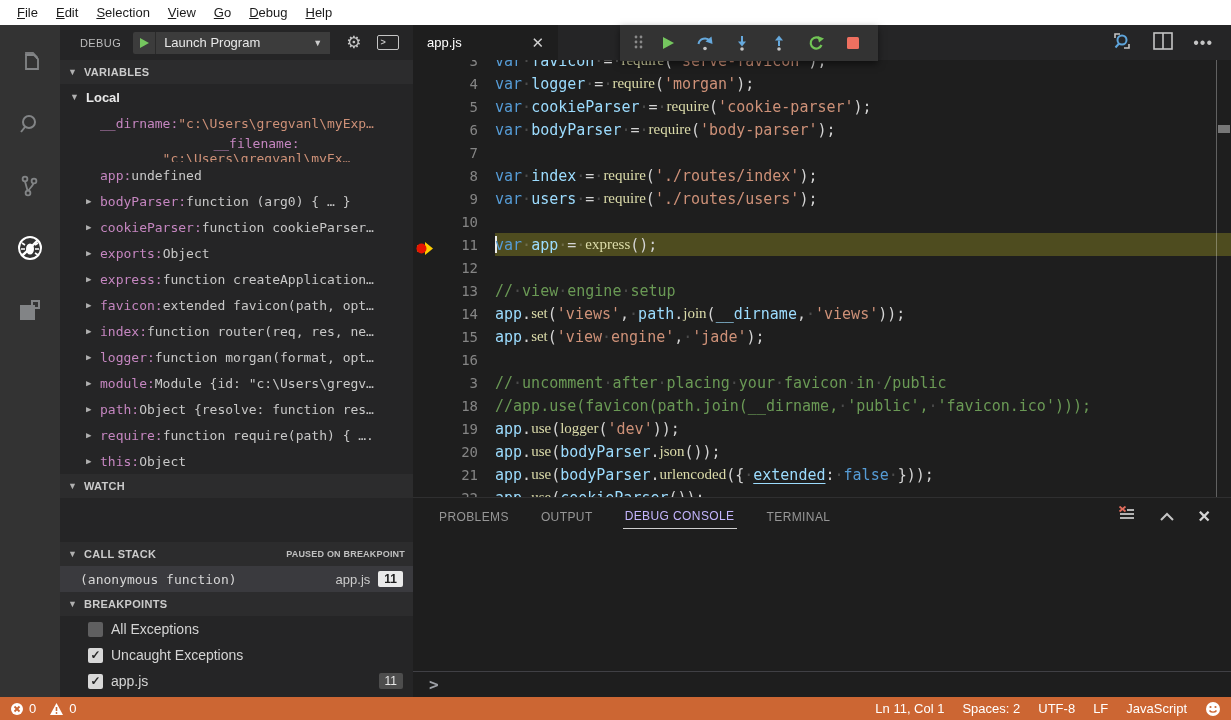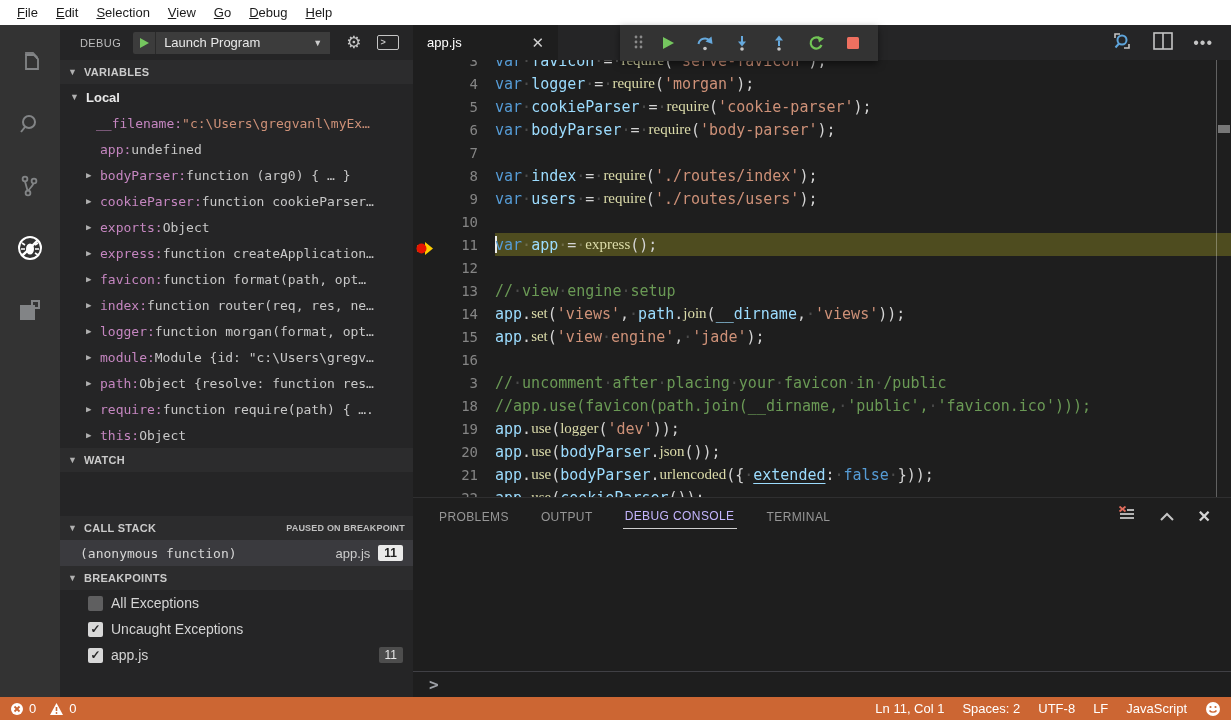--- a/index.html
+++ b/index.html
@@ -189,21 +189,26 @@
     <div class="section-hdr">
       <span class="twisty">▼</span>
       <span>VARIABLES</span>
     </div>
     <div class="vars-tree">
       <div class="scope-row">
         <span class="twisty">▼</span>
         <span>Local</span>
       </div>
       <div id="vars-rows">
-          <div class="vrow" style="padding-left: 22px;">
+          <div class="vrow" style="padding-left: 26px;">
+            <span class="twisty"></span>
+            <span class="vname">__dirname: </span>
+            <span class="vval str">"c:\Users\gregvanl\myExp…</span>
+          </div>
+          <div class="vrow" style="padding-left: 40px; flex-direction: column;">
             <span class="twisty"></span>
             <span class="vname">__filename: </span>
             <span class="vval str">"c:\Users\gregvanl\myEx…</span>
           </div>
           <div class="vrow" style="padding-left: 26px;">
             <span class="twisty"></span>
             <span class="vname">app: </span>
             <span class="vval ">undefined</span>
           </div>
           <div class="vrow" style="padding-left: 26px;">
@@ -222,21 +227,21 @@
             <span class="vval ">Object</span>
           </div>
           <div class="vrow" style="padding-left: 26px;">
             <span class="twisty">▶</span>
             <span class="vname">express: </span>
             <span class="vval ">function createApplication…</span>
           </div>
           <div class="vrow" style="padding-left: 26px;">
             <span class="twisty">▶</span>
             <span class="vname">favicon: </span>
-            <span class="vval ">function format(path, opt…</span>
+            <span class="vval ">extended favicon(path, opt…</span>
           </div>
           <div class="vrow" style="padding-left: 26px;">
             <span class="twisty">▶</span>
             <span class="vname">index: </span>
             <span class="vval ">function router(req, res, ne…</span>
           </div>
           <div class="vrow" style="padding-left: 26px;">
             <span class="twisty">▶</span>
             <span class="vname">logger: </span>
             <span class="vval ">function morgan(format, opt…</span>

